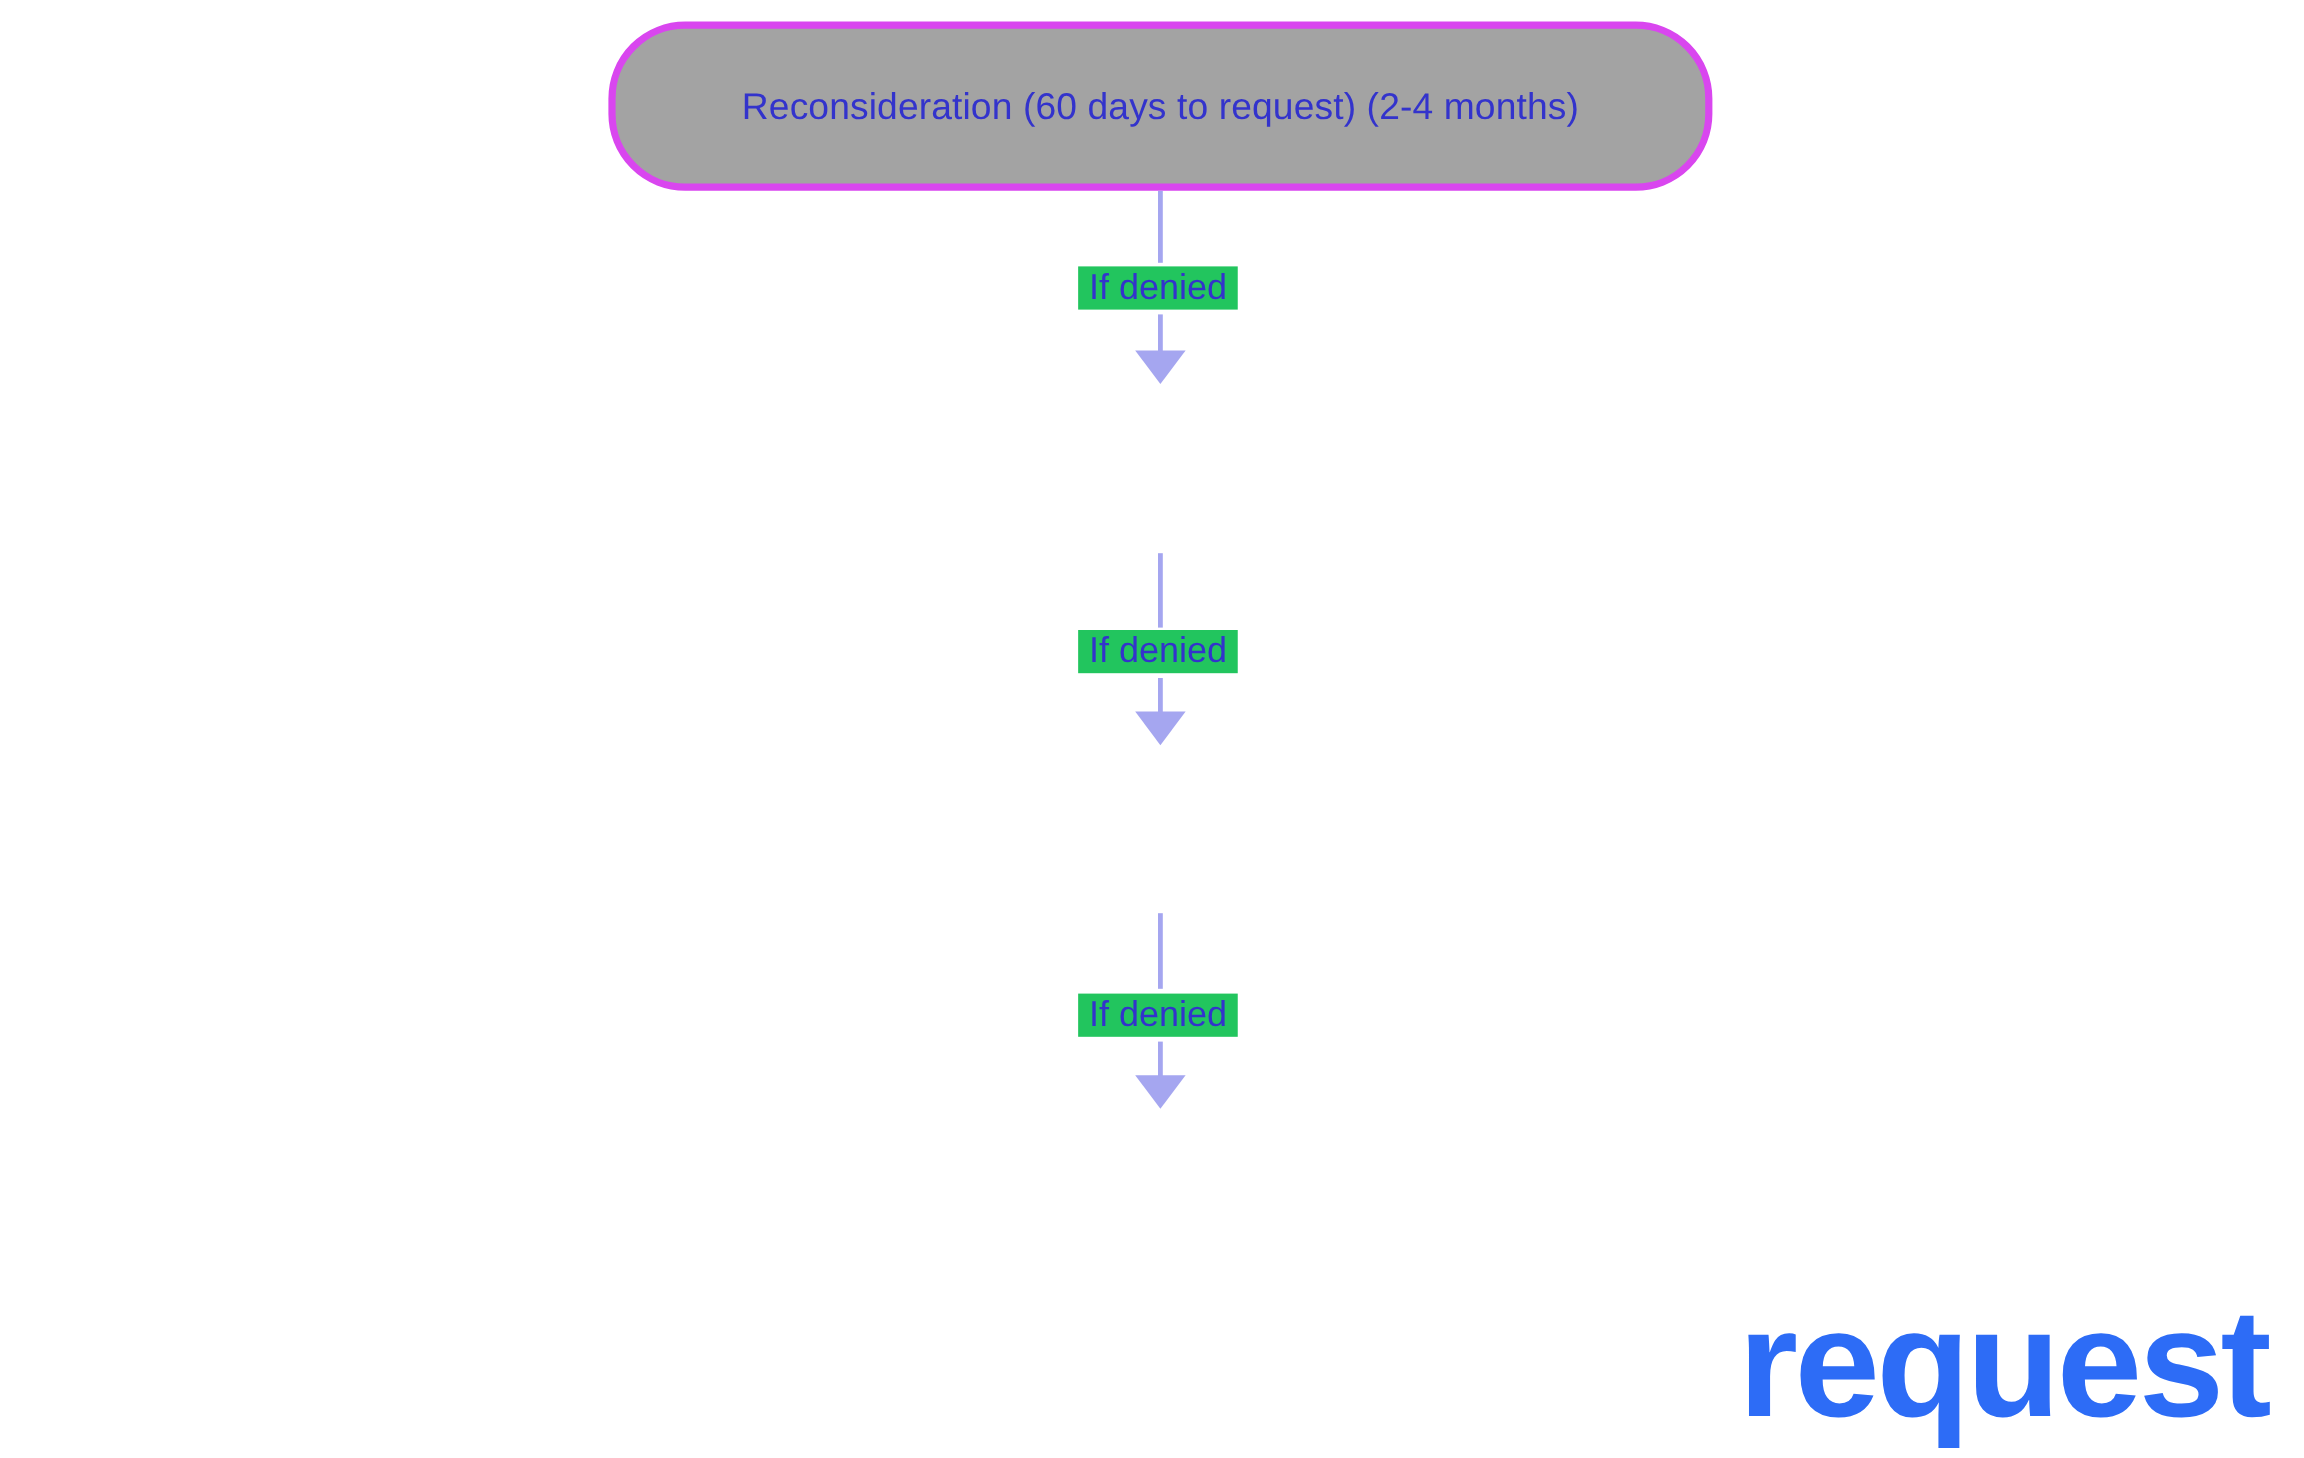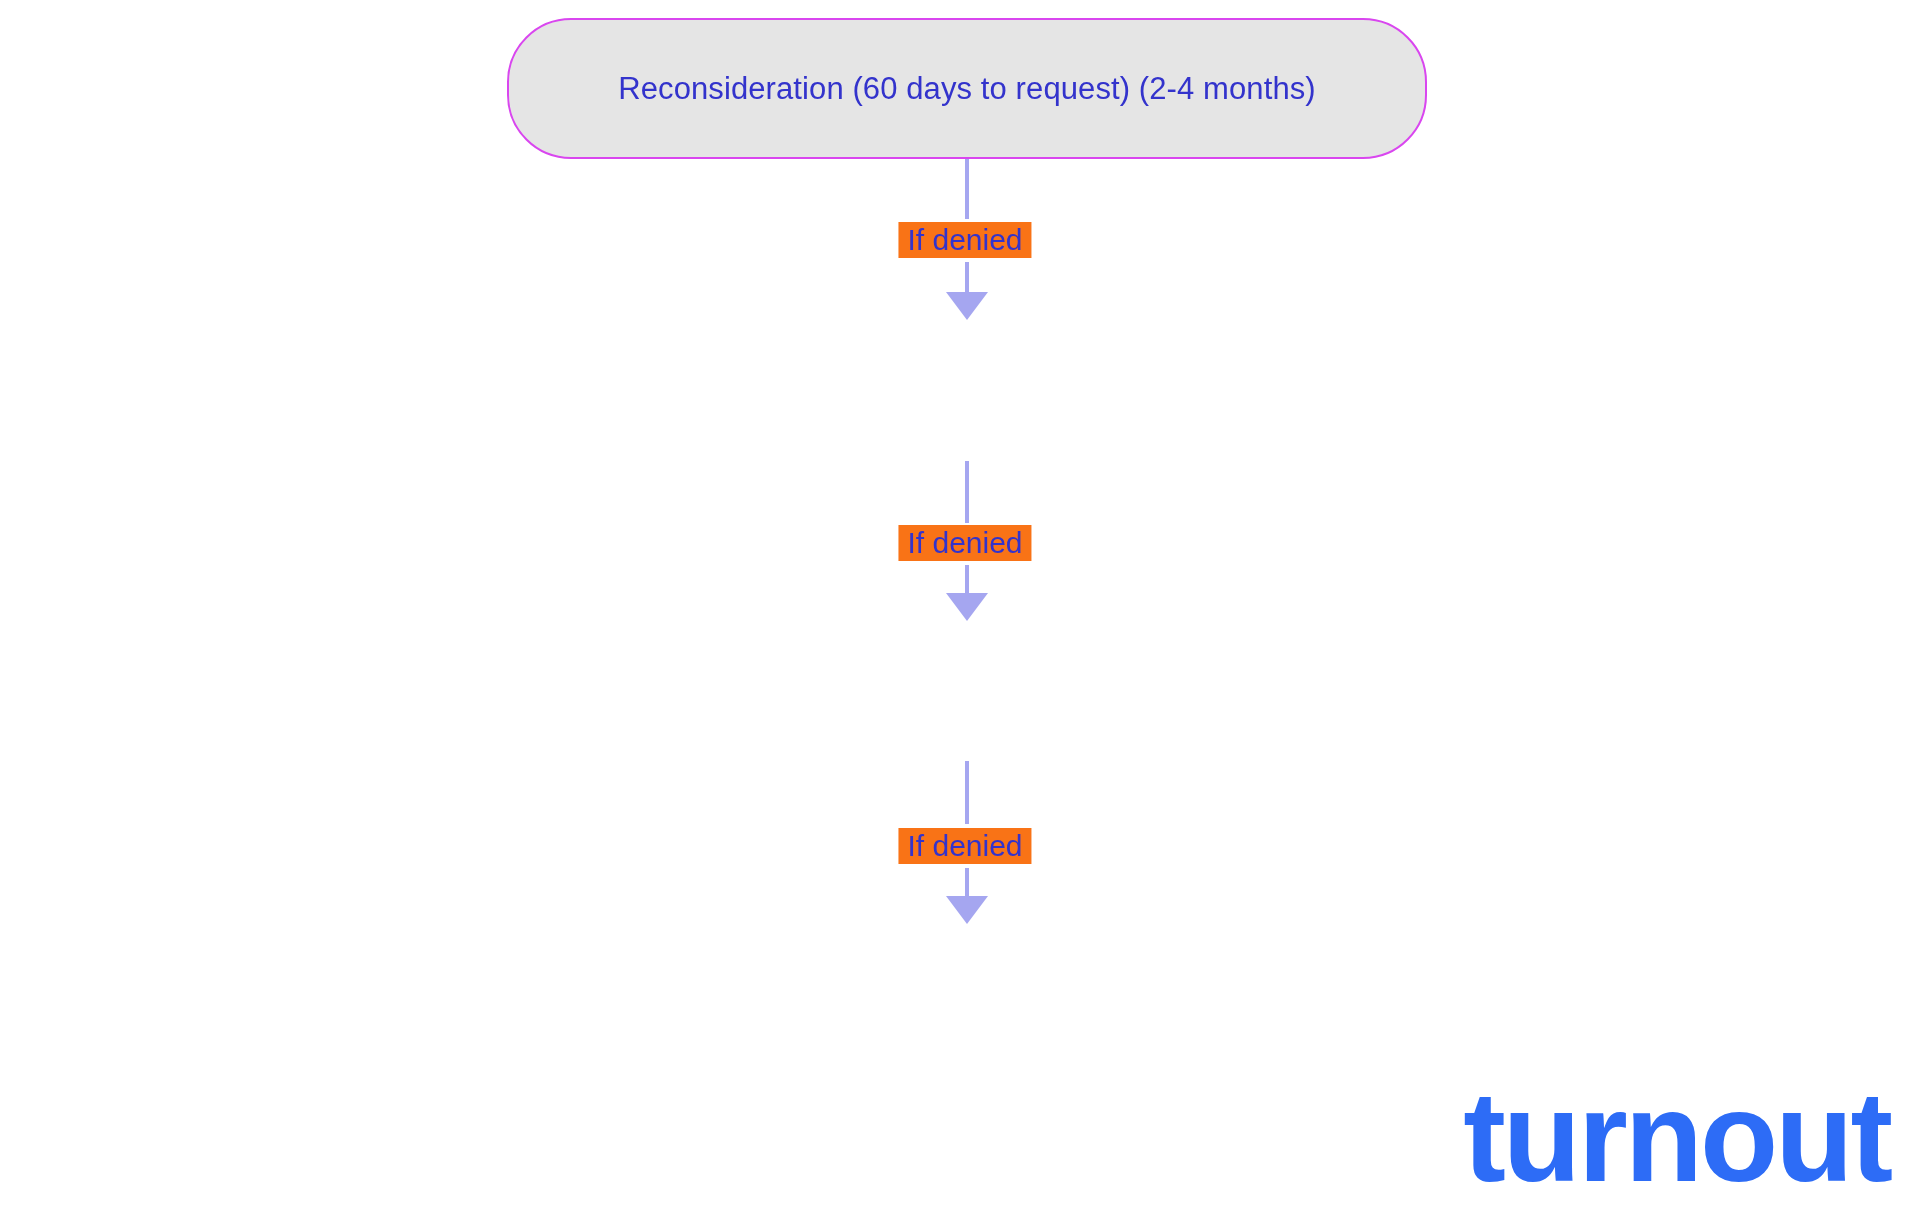--- a/index.html
+++ b/index.html
@@ -21,22 +21,22 @@
     left: 0;
     top: 0;
     width: 1920px;
     height: 1215px;
   }
 
   
   .node {
     position: absolute;
     box-sizing: border-box;
-    background: #e5e5e5;
-    border: 2px solid #d946ef;
+    background: #a3a3a3;
+    border: 6px solid #d946ef;
     border-radius: 64px;
     display: flex;
     align-items: center;
     justify-content: center;
     text-align: center;
   }
   .node-label {
     color: #3333cc;
     font-size: 31px;
     font-weight: 400;
@@ -72,21 +72,21 @@
   }
 
   .edge-label {
     position: absolute;
     color: #3333cc;
     font-size: 30px;
     font-weight: 400;
     line-height: 1;
     white-space: nowrap;
     transform: translateX(-50%);
-    background: #f97316;
+    background: #22c55e;
     padding: 3px 9px;
     font-family: "Liberation Sans", "DejaVu Sans", sans-serif;
   }
 
   
   #edge1-line-top    { top: 159px; height: 60px; }
   #edge1-label       { left: 965px; top: 222px; }
   #edge1-line-bottom { top: 262px; height: 34px; }
   #edge1-arrow       { top: 292px; }
 
@@ -136,15 +136,15 @@
   <div class="edge-line edge-seg-bottom" id="edge2-line-bottom"></div>
   <div class="arrow-head" id="edge2-arrow"></div>
 
 
   <div class="edge-line edge-seg-top" id="edge3-line-top"></div>
   <div class="edge-label" id="edge3-label">If denied</div>
   <div class="edge-line edge-seg-bottom" id="edge3-line-bottom"></div>
   <div class="arrow-head" id="edge3-arrow"></div>
 
 
-  <div id="brand-logo">turnout</div>
+  <div id="brand-logo">request</div>
 
 </div>
 
 </body></html>

